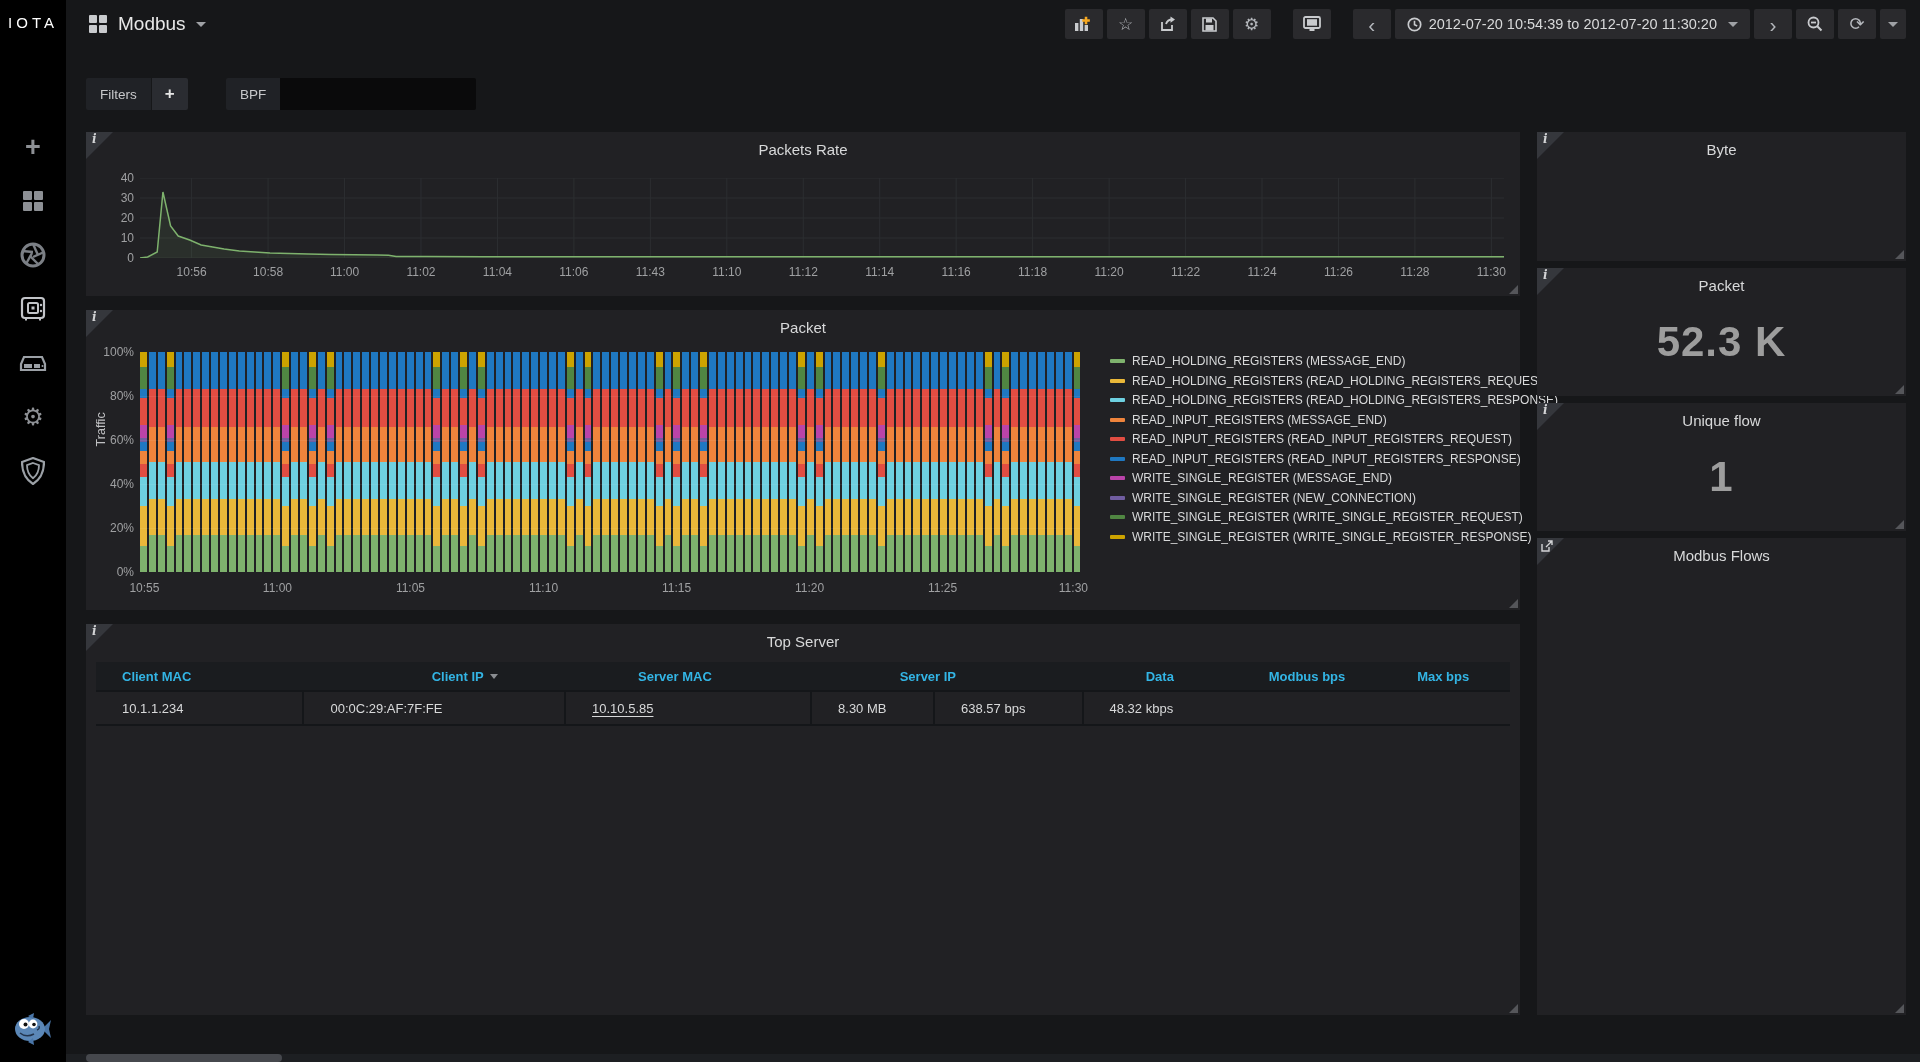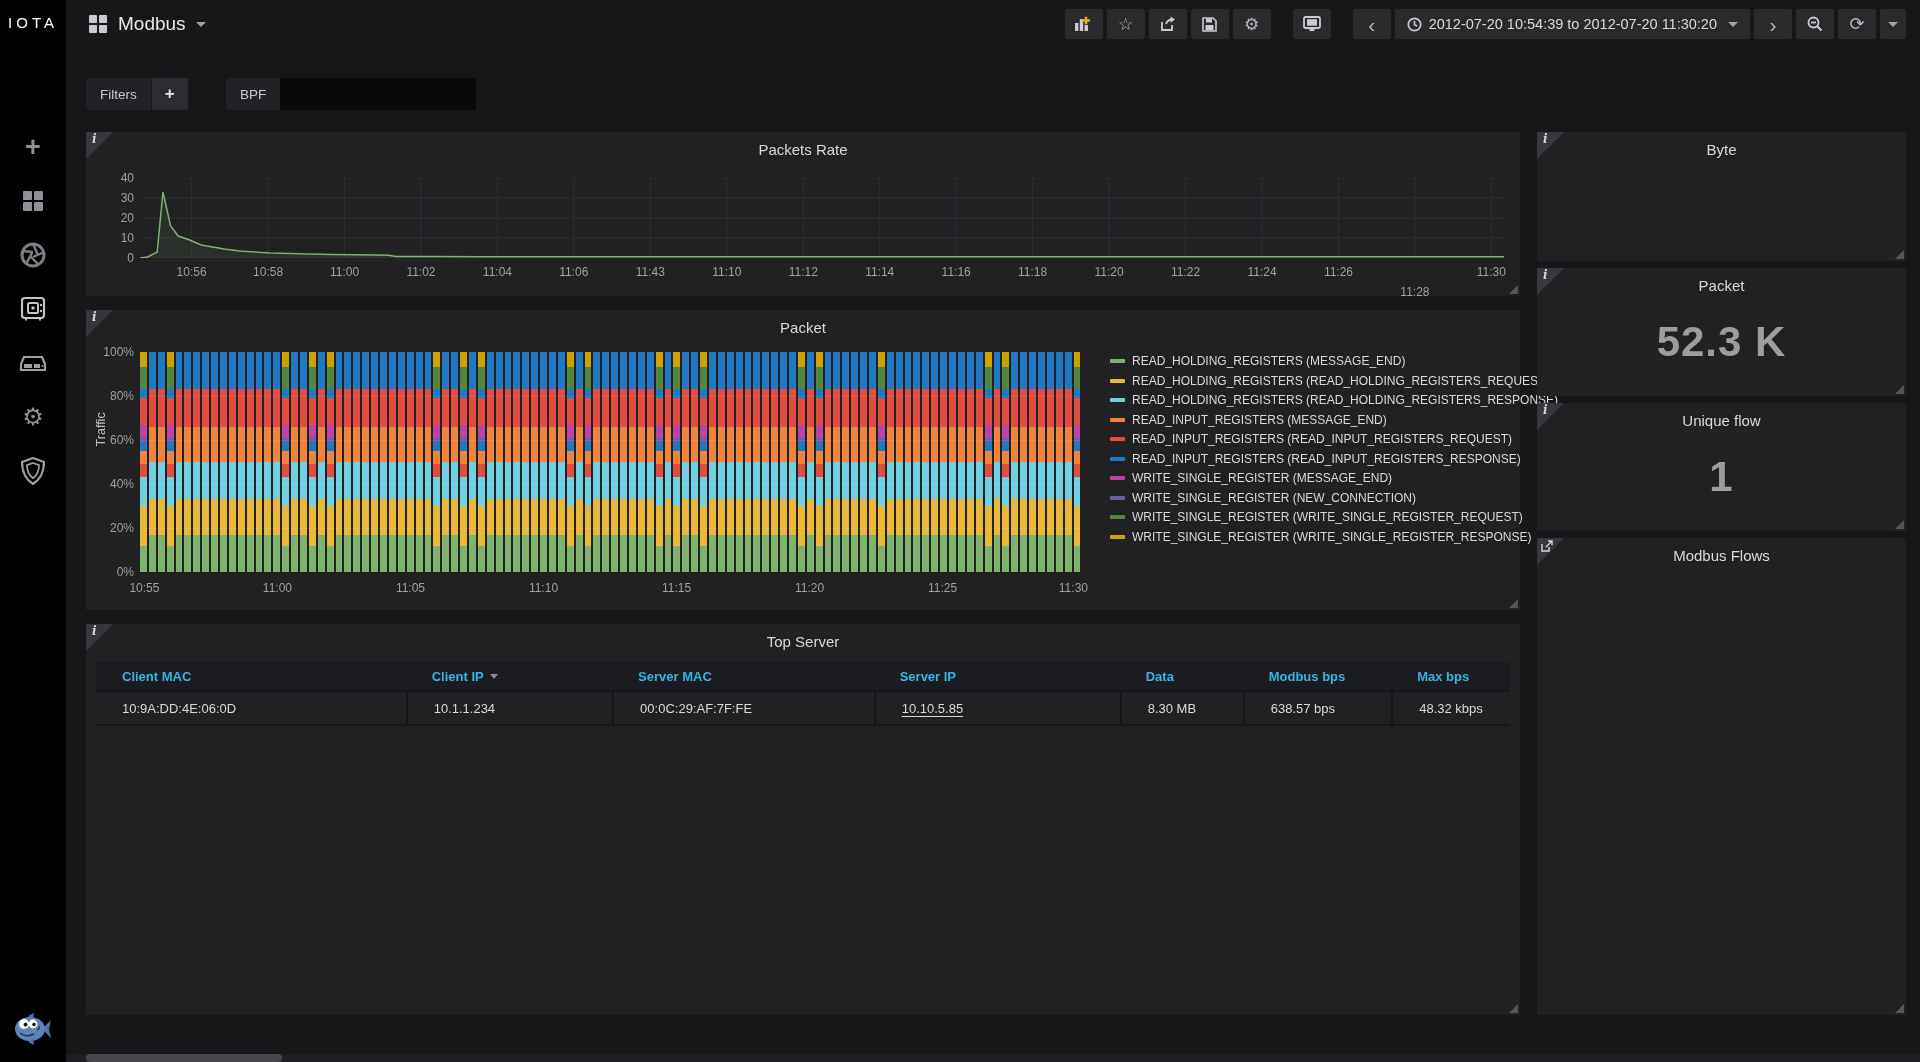--- a/index.html
+++ b/index.html
@@ -310,21 +310,21 @@
         <div class="xlab" style="left: 564.353px; top: 133px;">11:43</div>
         <div class="xlab" style="left: 640.811px; top: 133px;">11:10</div>
         <div class="xlab" style="left: 717.268px; top: 133px;">11:12</div>
         <div class="xlab" style="left: 793.725px; top: 133px;">11:14</div>
         <div class="xlab" style="left: 870.183px; top: 133px;">11:16</div>
         <div class="xlab" style="left: 946.64px; top: 133px;">11:18</div>
         <div class="xlab" style="left: 1023.1px; top: 133px;">11:20</div>
         <div class="xlab" style="left: 1099.55px; top: 133px;">11:22</div>
         <div class="xlab" style="left: 1176.01px; top: 133px;">11:24</div>
         <div class="xlab" style="left: 1252.47px; top: 133px;">11:26</div>
-        <div class="xlab" style="left: 1328.93px; top: 133px; margin-top: 20px;">11:28</div>
+        <div class="xlab" style="left: 1328.93px; top: 133px;">11:28</div>
         <div class="xlab" style="left: 1405.38px; top: 133px;">11:30</div>
       </div>
     <div class="resize-h"></div>
   </section>
 
   <section class="panel" style="left:86px;top:310px;width:1434px;height:300px;">
     <div class="corner"></div>
       <span class="corner-glyph">i</span>
     <div class="panel-title">Packet</div>
     <div id="traffic-label">Traffic</div>
@@ -1384,23 +1384,20 @@
             <span>Data</span>
           </div>
           <div class="gt-hcell" style="width: 10.5%;">
             <span>Modbus bps</span>
           </div>
           <div class="gt-hcell" style="width: 8.4%;">
             <span>Max bps</span>
           </div>
         </div>
         <div class="gt-row">
-          <div class="gt-cell" style="width: 21.9%;">
-            <span>10:9A:DD:4E:06:0D</span>
-          </div>
           <div class="gt-cell" style="width: 14.6%;">
             <span>10.1.1.234</span>
           </div>
           <div class="gt-cell" style="width: 18.5%;">
             <span>00:0C:29:AF:7F:FE</span>
           </div>
           <div class="gt-cell" style="width: 17.4%;">
             <span class="gt-link">10.10.5.85</span>
           </div>
           <div class="gt-cell" style="width: 8.7%;">

